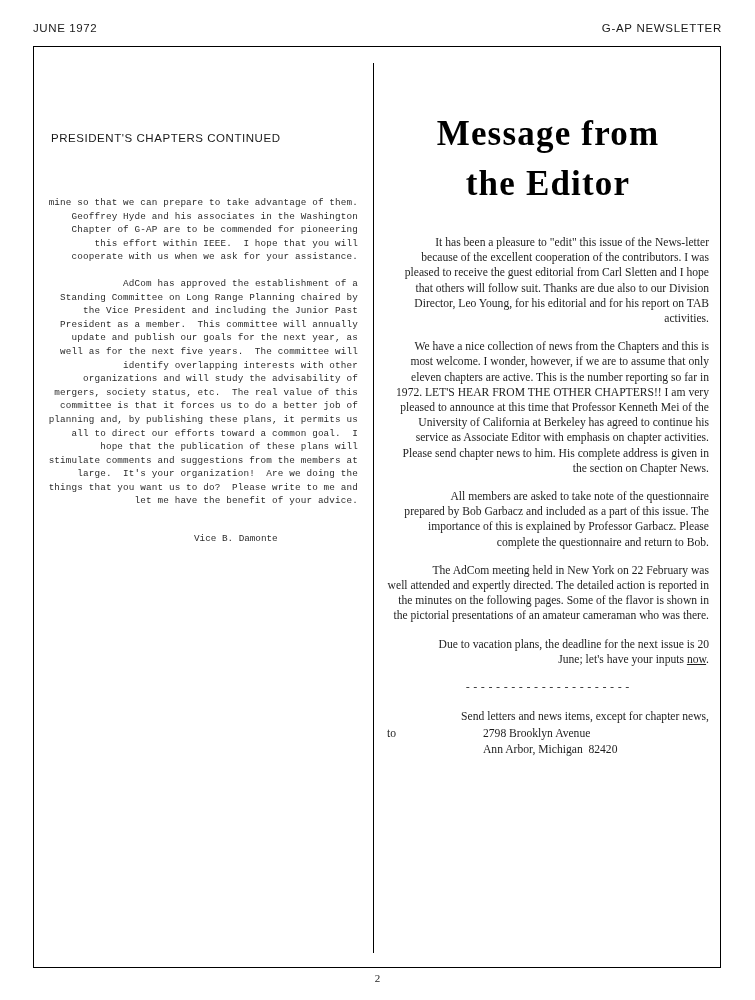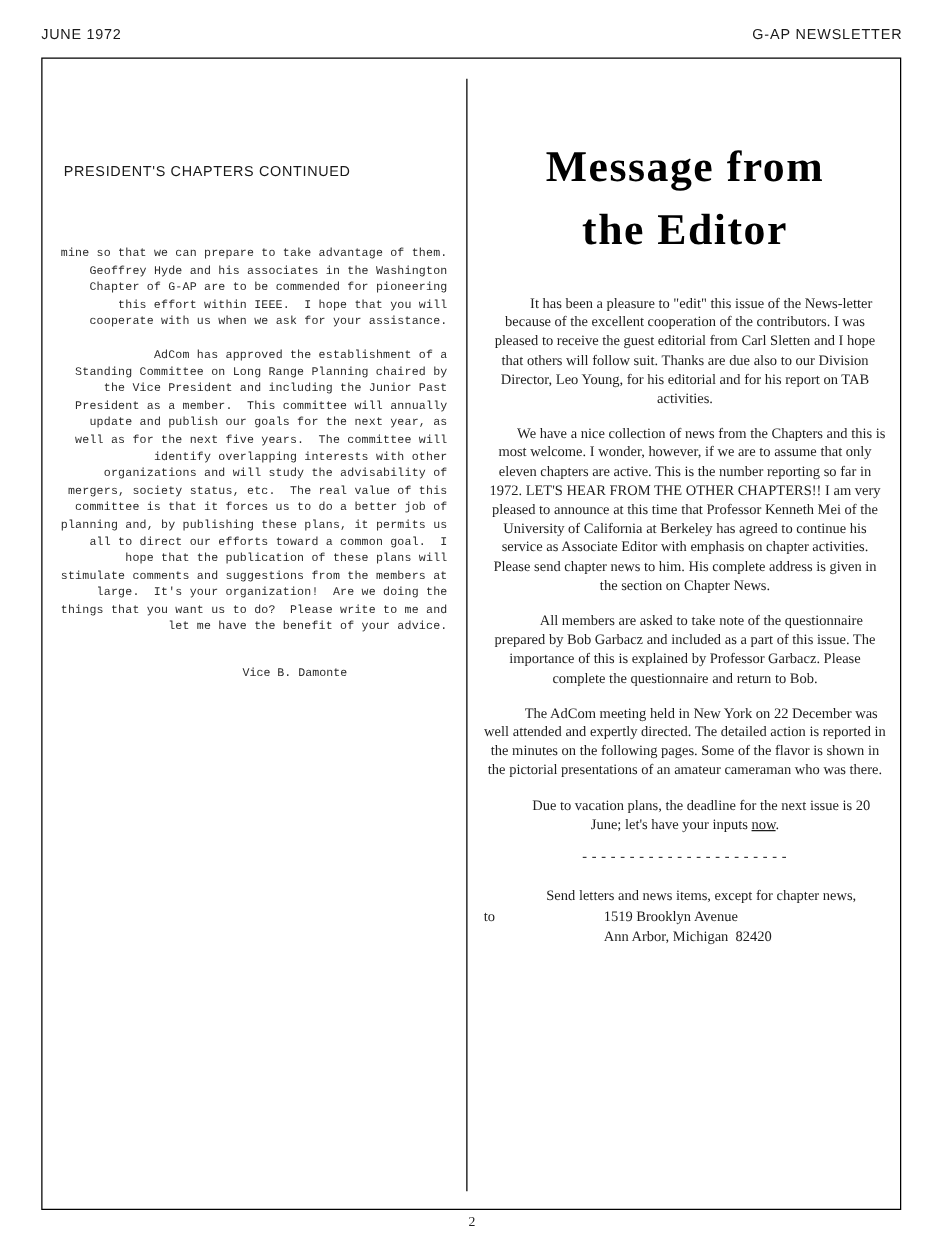--- a/index.html
+++ b/index.html
@@ -115,21 +115,21 @@
   }
   .headline .hl-line { display: block; }
 
   
   .bodytext {
     font-family: "Liberation Serif", serif;
     font-size: 11.6px;
     line-height: 15.2px;
     color: #1d1d1d;
     margin: 0 0 13px 0;
-    text-align: center;
+    text-align: right;
   }
   .bodytext.indent { text-indent: 26px; }
   .u { text-decoration: underline; }
 
   .rule-dashed {
     margin: 14px 0 16px 0;
     text-align: center;
     font-family: "Liberation Mono", "DejaVu Sans Mono", monospace;
     font-size: 11px;
     letter-spacing: 1px;
@@ -192,31 +192,31 @@
     <div class="col-right">
 
       <h1 class="headline">
         <span class="hl-line">Message from</span>
         <span class="hl-line">the Editor</span>
       </h1>
 
       <p class="bodytext indent">It has been a pleasure to "edit" this issue of the News-letter because of the excellent cooperation of the contributors.  I was pleased to receive the guest editorial from Carl Sletten and I hope that others will follow suit.  Thanks are due also to our Division Director, Leo Young, for his editorial and for his report on TAB activities.</p>
       <p class="bodytext indent">We have a nice collection of news from the Chapters and this is most welcome.  I wonder, however, if we are to assume that only eleven chapters are active.  This is the number reporting so far in 1972.  LET'S HEAR FROM THE OTHER CHAPTERS!!  I am very pleased to announce at this time that Professor Kenneth Mei of the University of California at Berkeley has agreed to continue his service as Associate Editor with emphasis on chapter activities.  Please send chapter news to him.  His complete address is given in the section on Chapter News.</p>
       <p class="bodytext indent">All members are asked to take note of the questionnaire prepared by Bob Garbacz and included as a part of this issue.  The importance of this is explained by Professor Garbacz.  Please complete the questionnaire and return to Bob.</p>
-      <p class="bodytext indent">The AdCom meeting held in New York on 22 December was well attended and expertly directed.  The detailed action is reported in the minutes on the following pages.  Some of the flavor is shown in the pictorial presentations of an amateur cameraman who was there.</p>
+      <p class="bodytext indent">The AdCom meeting held in New York on 22 February was well attended and expertly directed.  The detailed action is reported in the minutes on the following pages.  Some of the flavor is shown in the pictorial presentations of an amateur cameraman who was there.</p>
 
       <p class="bodytext indent"><span>Due to vacation plans,  the deadline for the next issue is 20 June; let's have your inputs </span><span class="u">now</span><span>.</span></p>
 
       <div class="rule-dashed">----------------------</div>
 
       <p class="bodytext indent addr-intro">Send letters and news items, except for chapter news,</p>
       <div class="addr-to">to</div>
 
       <div class="addr-block">
-        <div>1519 Brooklyn Avenue</div>
+        <div>2798 Brooklyn Avenue</div>
         <div>Ann Arbor, Michigan  82420</div>
       </div>
 
     </div>
   </div>
 
   <div class="folio">2</div>
 
 </div>
 

